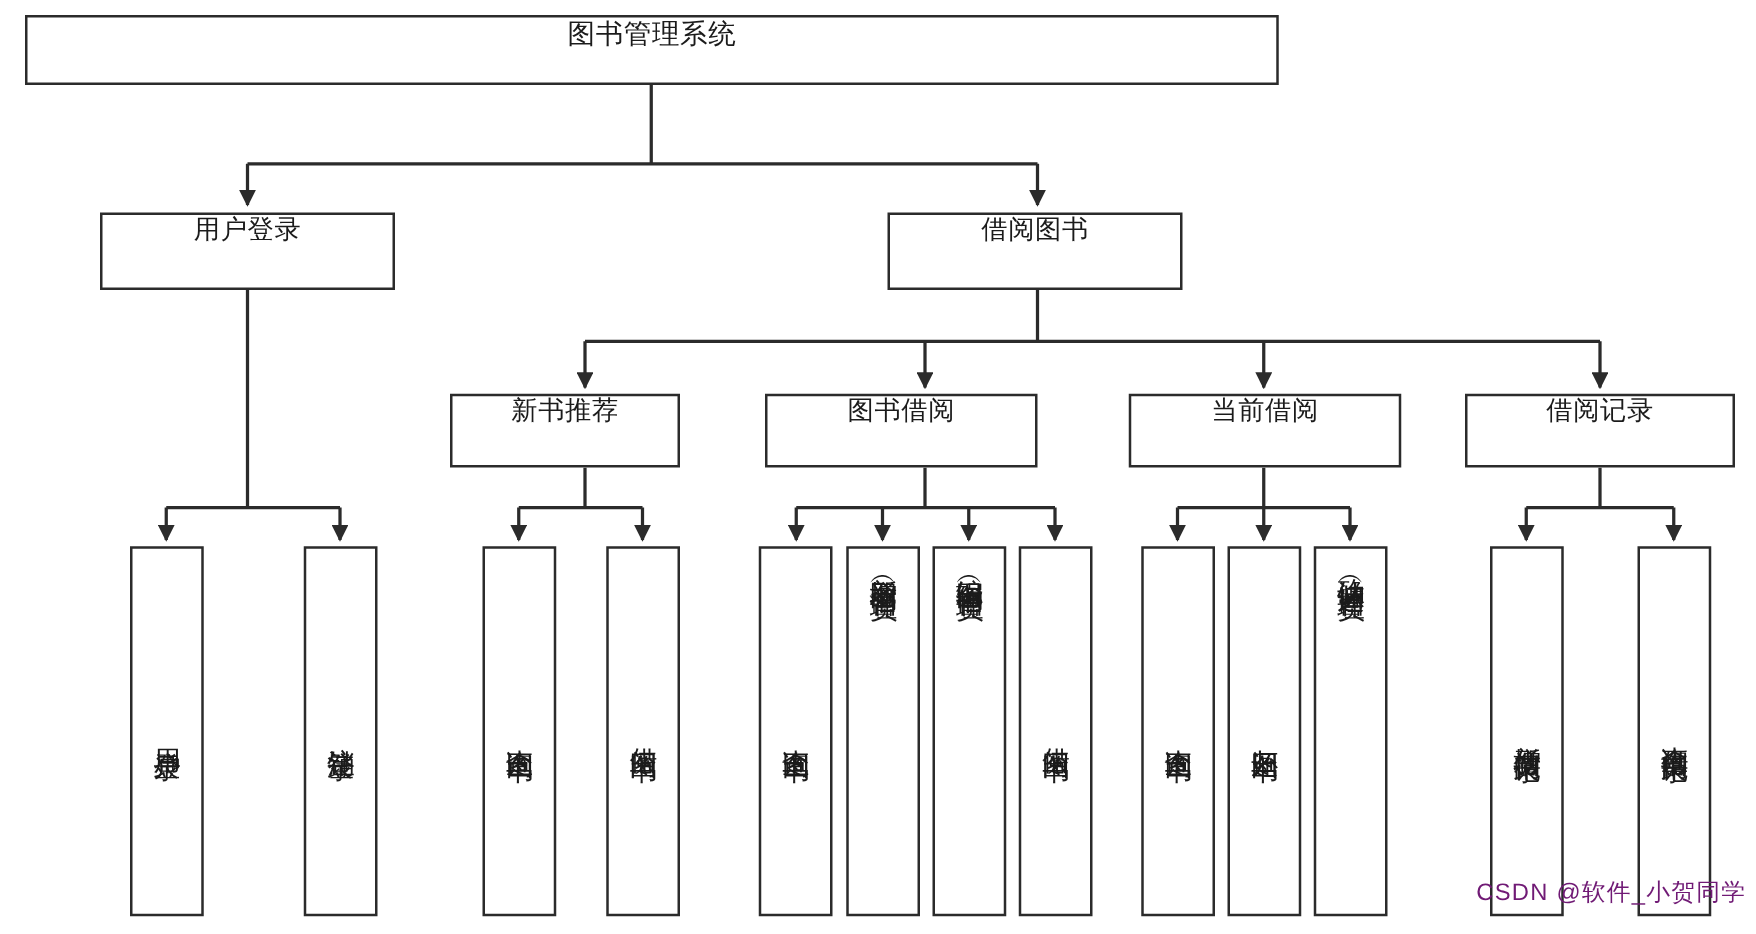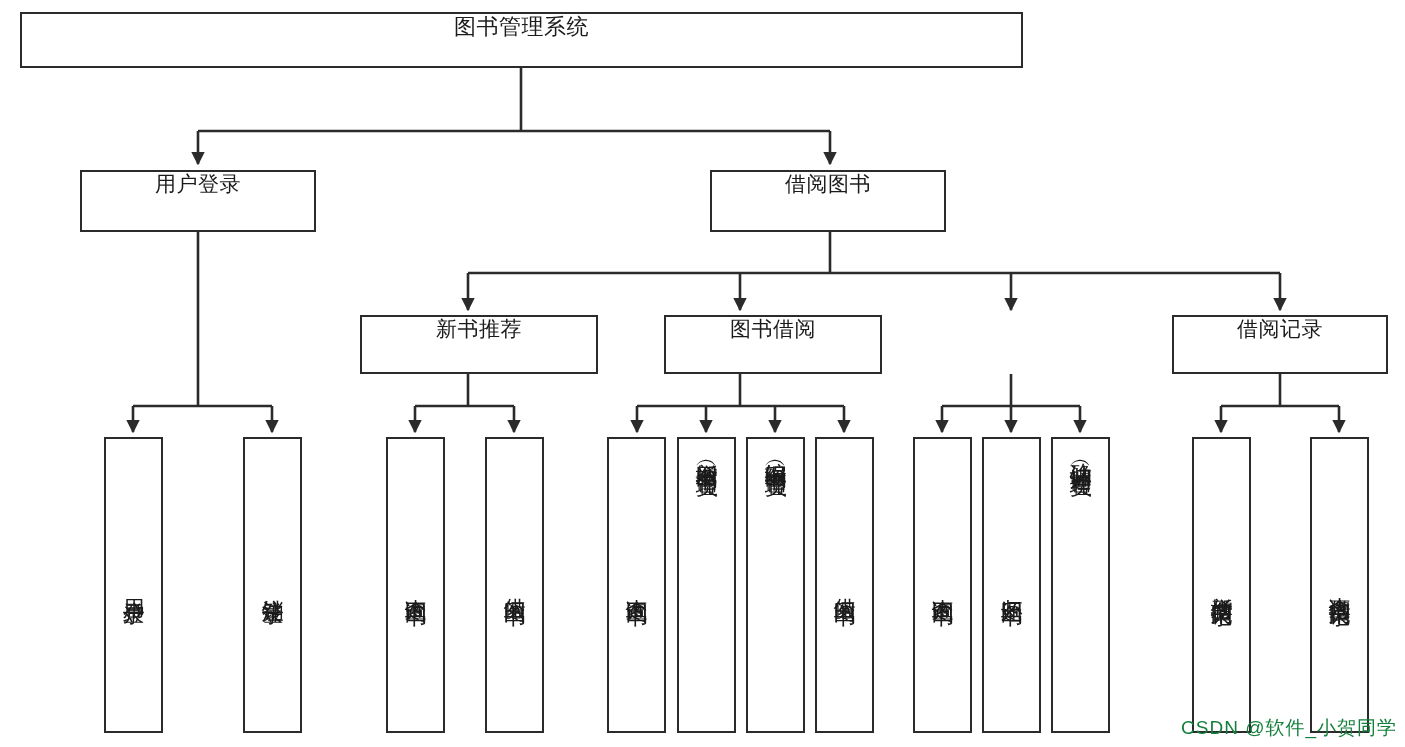--- a/index.html
+++ b/index.html
@@ -59,23 +59,23 @@
   #wires{
     position:absolute;
     left:0;top:0;
     width:1405px;height:747px;
     pointer-events:none;
   }
   
   .watermark{
     position:absolute;
     right:8px;
-    bottom:6px;
+    bottom:20px;
     font-size:19px;
-    color:#15803d;
+    color:#701a75;
     letter-spacing:1px;
     white-space:nowrap;
     user-select:none;
   }
 </style>
 </head>
 <body>
 
 <div id="canvas">
 
@@ -134,28 +134,31 @@
   </div>
 
   <div class="node horiz" style="left:80px;top:170px;width:236px;height:62px;">
     <span class="label">用户登录</span>
   </div>
 
   <div class="node horiz" style="left:710px;top:170px;width:236px;height:62px;">
     <span class="label">借阅图书</span>
   </div>
 
-  <div class="node horiz" style="left:360px;top:315px;width:238px;height:59px;">
+  <div class="node horiz" style="left:360px;top:315px;width:184px;height:59px;">
     <span class="label">新书推荐</span>
   </div>
 
-  <div class="node horiz" style="left:664px;top:315px;width:218px;height:59px;">
+  <div class="node horiz" style="left:612px;top:315px;width:218px;height:59px;">
     <span class="label">图书借阅</span>
   </div>
 
+  <div class="node horiz" style="left:903px;top:315px;width:218px;height:59px;">
+    <span class="label">当前借阅</span>
+  </div>
 
   <div class="node horiz" style="left:1172px;top:315px;width:216px;height:59px;">
     <span class="label">借阅记录</span>
   </div>
 
   <div class="node leaf centerv" style="left:104px;top:437px;width:59px;height:296px;">
     <span class="label">用户登录</span>
   </div>
   <div class="node leaf centerv" style="left:243px;top:437px;width:59px;height:296px;">
     <span class="label">注销登录</span>

